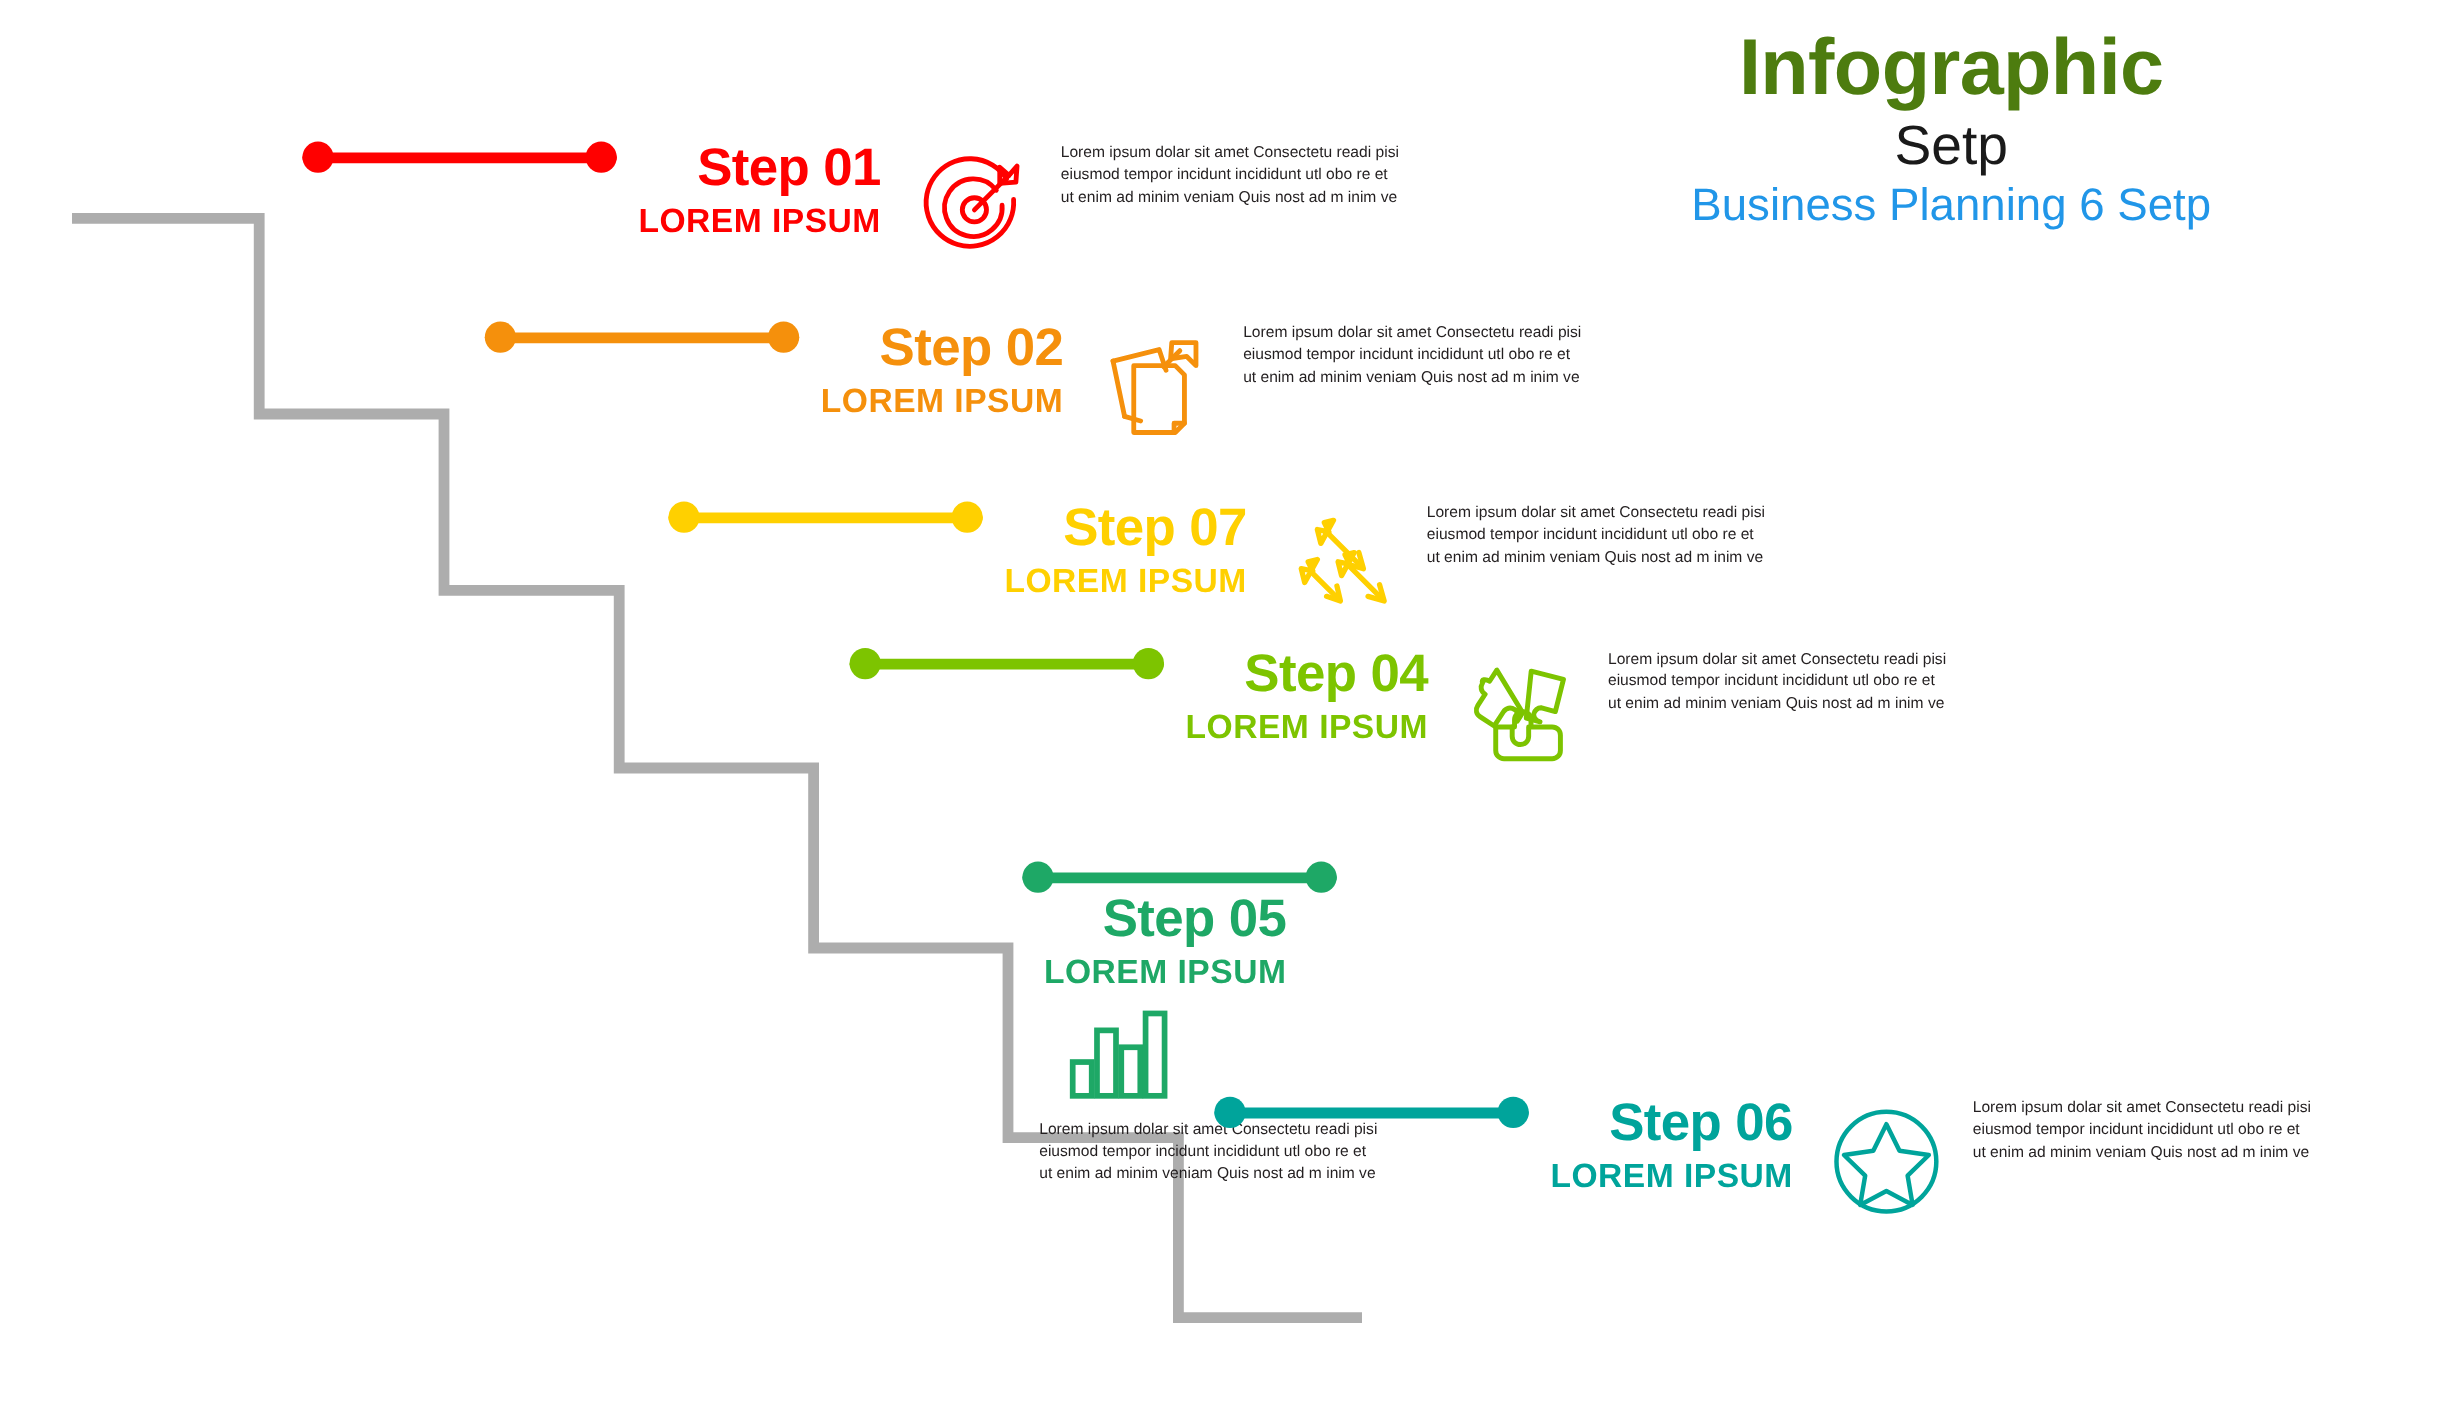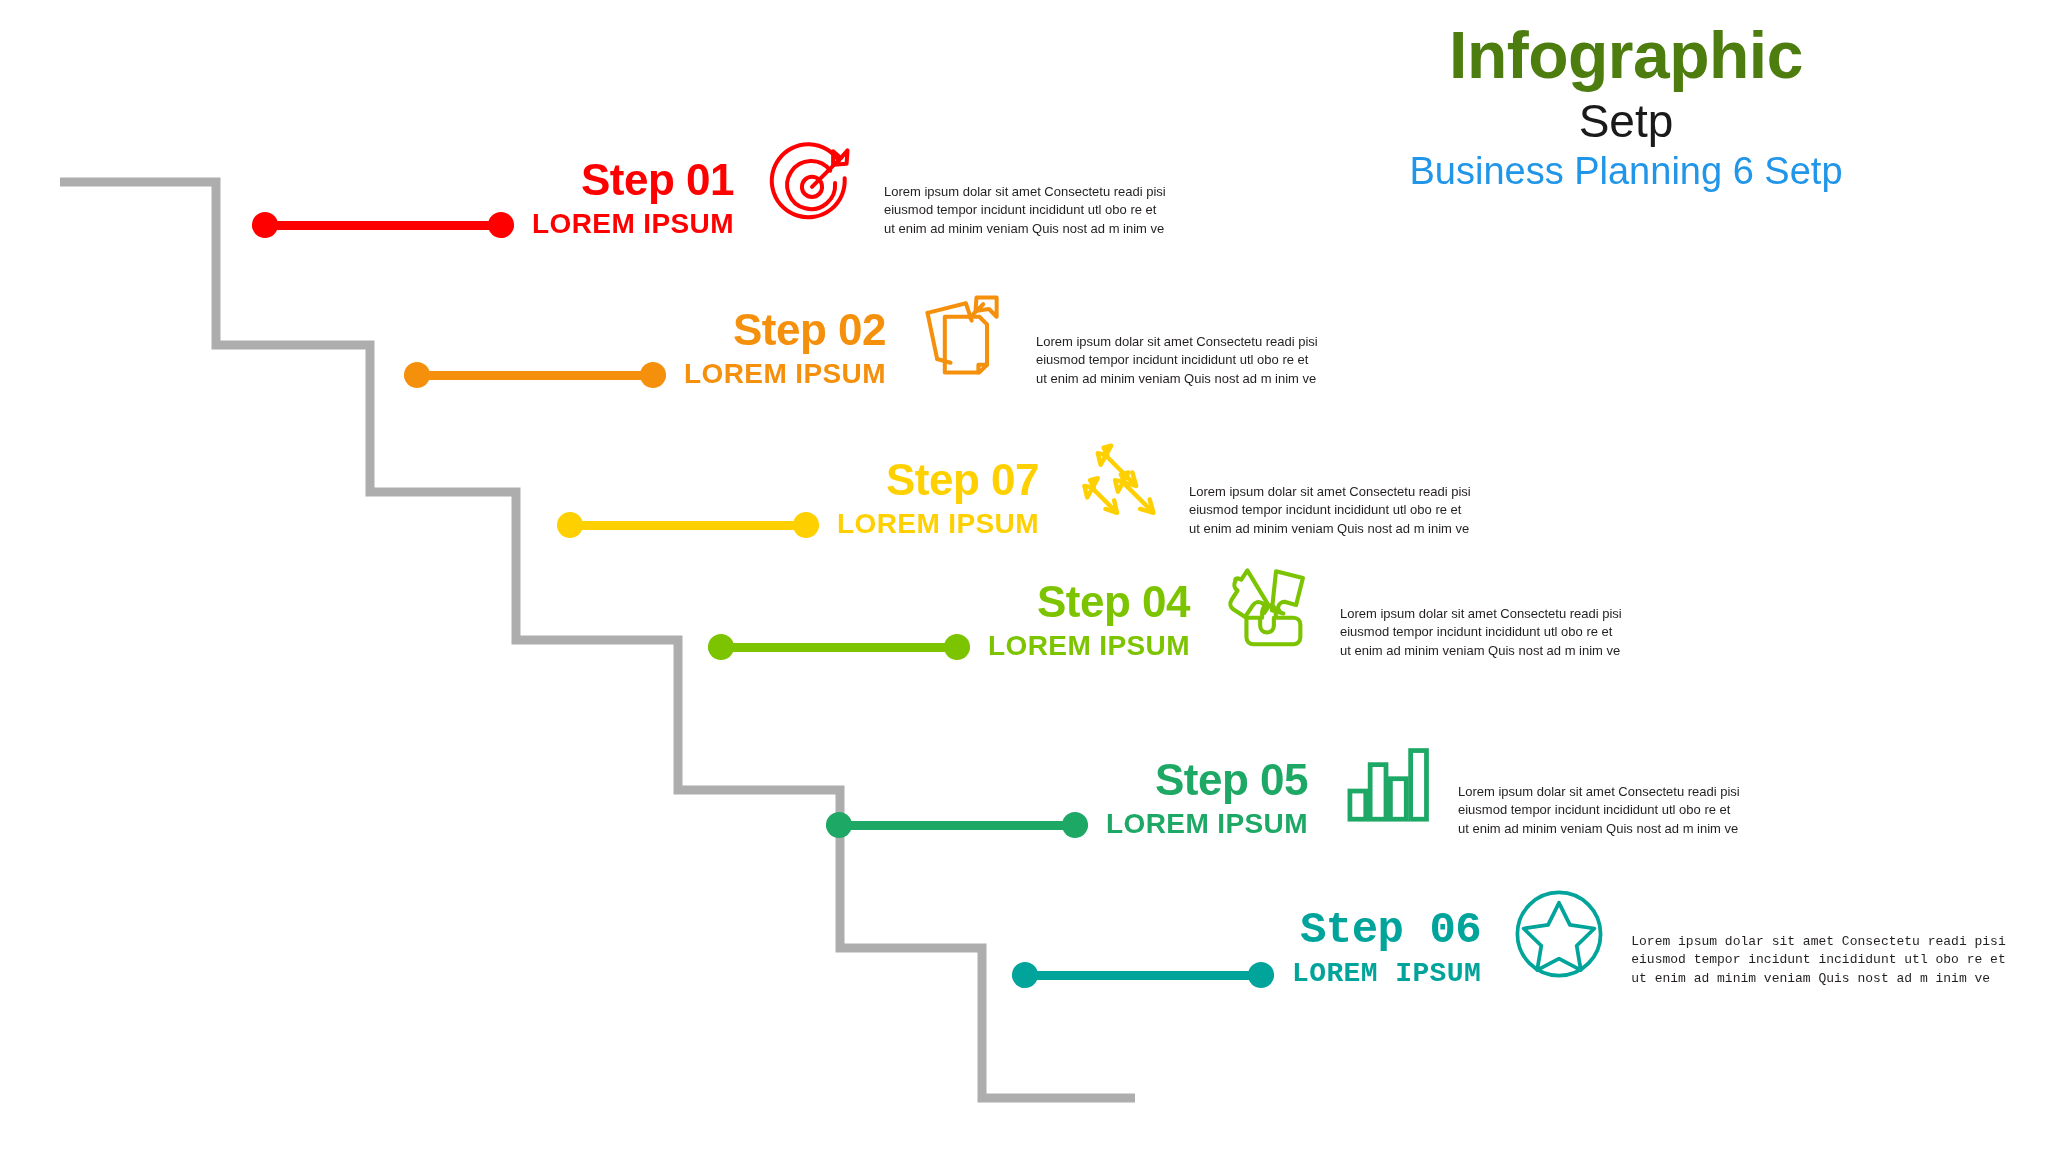--- a/index.html
+++ b/index.html
@@ -58,21 +58,21 @@
     font-weight: normal;
     line-height: 1.15;
     color: #2196e8;
     margin: 0;
   }
 
   
   .step-row {
     position: absolute;
     display: flex;
-    align-items: flex-end;
+    align-items: flex-start;
     height: 120px;
   }
 
   .connector {
     position: relative;
     height: 26px;
     display: flex;
     align-items: center;
     flex: 0 0 auto;
   }
@@ -257,21 +257,21 @@
         <path d="M56 62 L56 70 C56 74 53 77 49 77 C45 77 42 74 42 70 L42 62"></path>
       </svg>
     </div>
     <div class="desc">
       <div class="desc-line">Lorem ipsum dolar sit amet Consectetu readi pisi</div>
       <div class="desc-line">eiusmod tempor incidunt incididunt utl obo re et</div>
       <div class="desc-line">ut enim ad minim veniam Quis nost ad m inim ve</div>
     </div>
   </div>
 
-  <div class="step-row" style="left:826px; top:718px;">
+  <div class="step-row" style="left:852px; top:718px;flex-direction:column;">
     <div class="connector" style="width:262px;">
       <div class="bar" style="background:#1ea866;"></div>
       <div class="dot left" style="background:#1ea866;"></div>
       <div class="dot right" style="background:#1ea866;"></div>
     </div>
     <div class="labels">
       <div class="step-title" style="color:#1ea866;">Step 05</div>
       <div class="step-sub" style="color:#1ea866;">LOREM IPSUM</div>
     </div>
     <div class="icon-wrap">
@@ -282,21 +282,21 @@
         <rect x="78" y="12" width="18" height="78"></rect>
       </svg>
     </div>
     <div class="desc">
       <div class="desc-line">Lorem ipsum dolar sit amet Consectetu readi pisi</div>
       <div class="desc-line">eiusmod tempor incidunt incididunt utl obo re et</div>
       <div class="desc-line">ut enim ad minim veniam Quis nost ad m inim ve</div>
     </div>
   </div>
 
-  <div class="step-row" style="left:1012px; top:868px;font-family:Liberation Mono, monospace;">
+  <div class="step-row" style="left:1012px; top:914px;">
     <div class="connector" style="width:262px;">
       <div class="bar" style="background:#00a49b;"></div>
       <div class="dot left" style="background:#00a49b;"></div>
       <div class="dot right" style="background:#00a49b;"></div>
     </div>
     <div class="labels">
       <div class="step-title" style="color:#00a49b;">Step 06</div>
       <div class="step-sub" style="color:#00a49b;">LOREM IPSUM</div>
     </div>
     <div class="icon-wrap">

